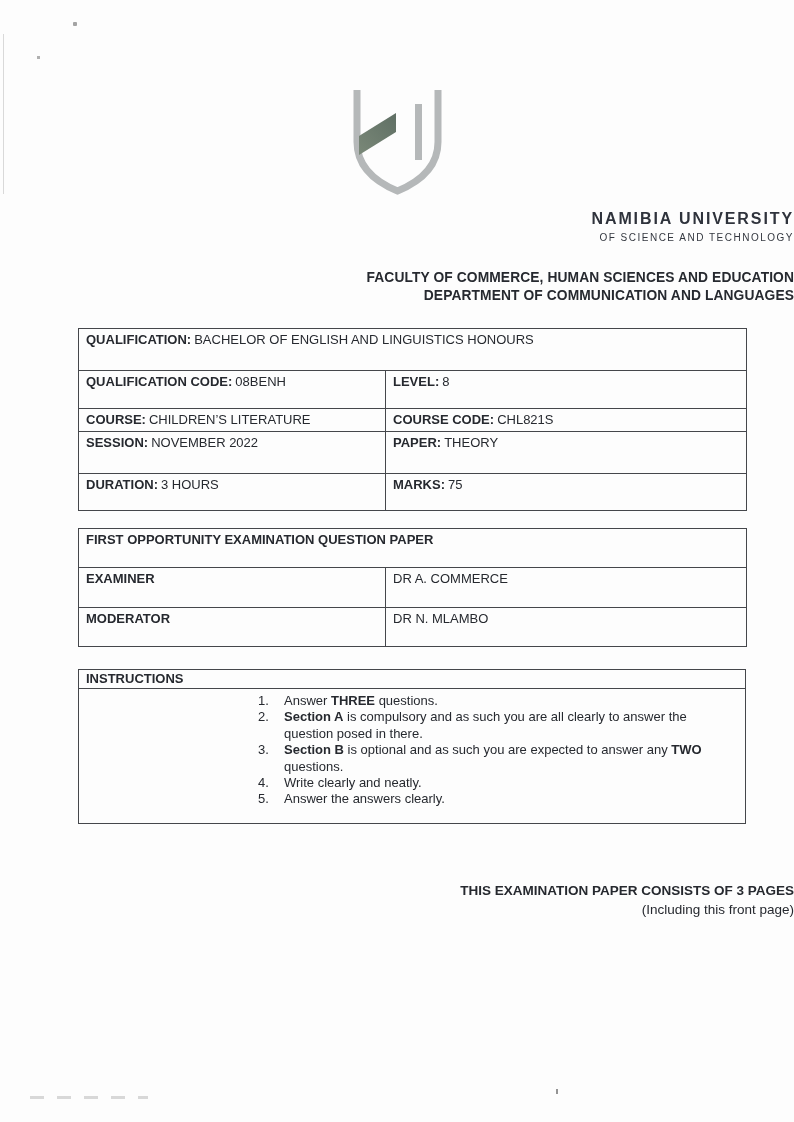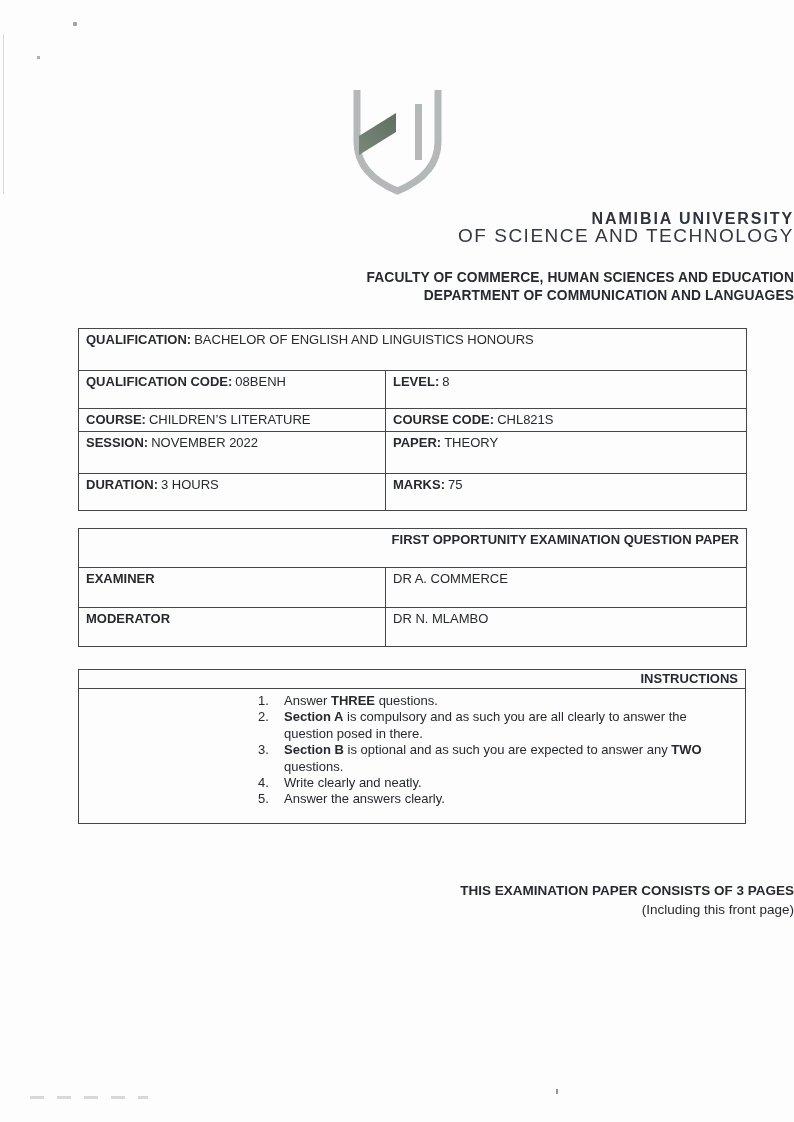--- a/index.html
+++ b/index.html
@@ -30,22 +30,22 @@
     white-space: nowrap;
   }
   .wm1 {
     top: 210px;
     font-size: 16px;
     font-weight: 700;
     letter-spacing: 1.9px;
     color: #2f333c;
   }
   .wm2 {
-    top: 225px;
-    font-size: 19px;
+    top: 232px;
+    font-size: 10px;
     font-weight: 400;
     letter-spacing: 1.5px;
     color: #33373f;
   }
 
   
   .faculty { top: 270px; font-size: 13.8px; font-weight: 700; letter-spacing: .1px; }
   .dept    { top: 288px; font-size: 13.8px; font-weight: 700; letter-spacing: .1px; }
 
   
@@ -64,22 +64,22 @@
     line-height: 15.5px;
     font-weight: 400;
     overflow: hidden;
   }
   .lbl { font-weight: 700; margin-right: 3px; }
   .t-info { top: 328px; }
   .t-exam { top: 528px; }
   .t-instr { top: 669px; }
   .col-l { width: 307px; }
   .col-r { width: 361px; }
-  .exam-title { text-align: right; font-weight: 700; }
-  .instr-head { text-align: right; font-weight: 700; padding-top: 1px; padding-bottom: 1px; line-height: 15px; }
+  .exam-title { text-align: left; font-weight: 700; }
+  .instr-head { text-align: left; font-weight: 700; padding-top: 1px; padding-bottom: 1px; line-height: 15px; }
 
   
   ol.instr {
     list-style: none;
     margin: 1px 0 0 0;
     padding: 0 2px 0 172px;
     font-size: 13px;
     line-height: 16.4px;
   }
   ol.instr li { display: flex; }

